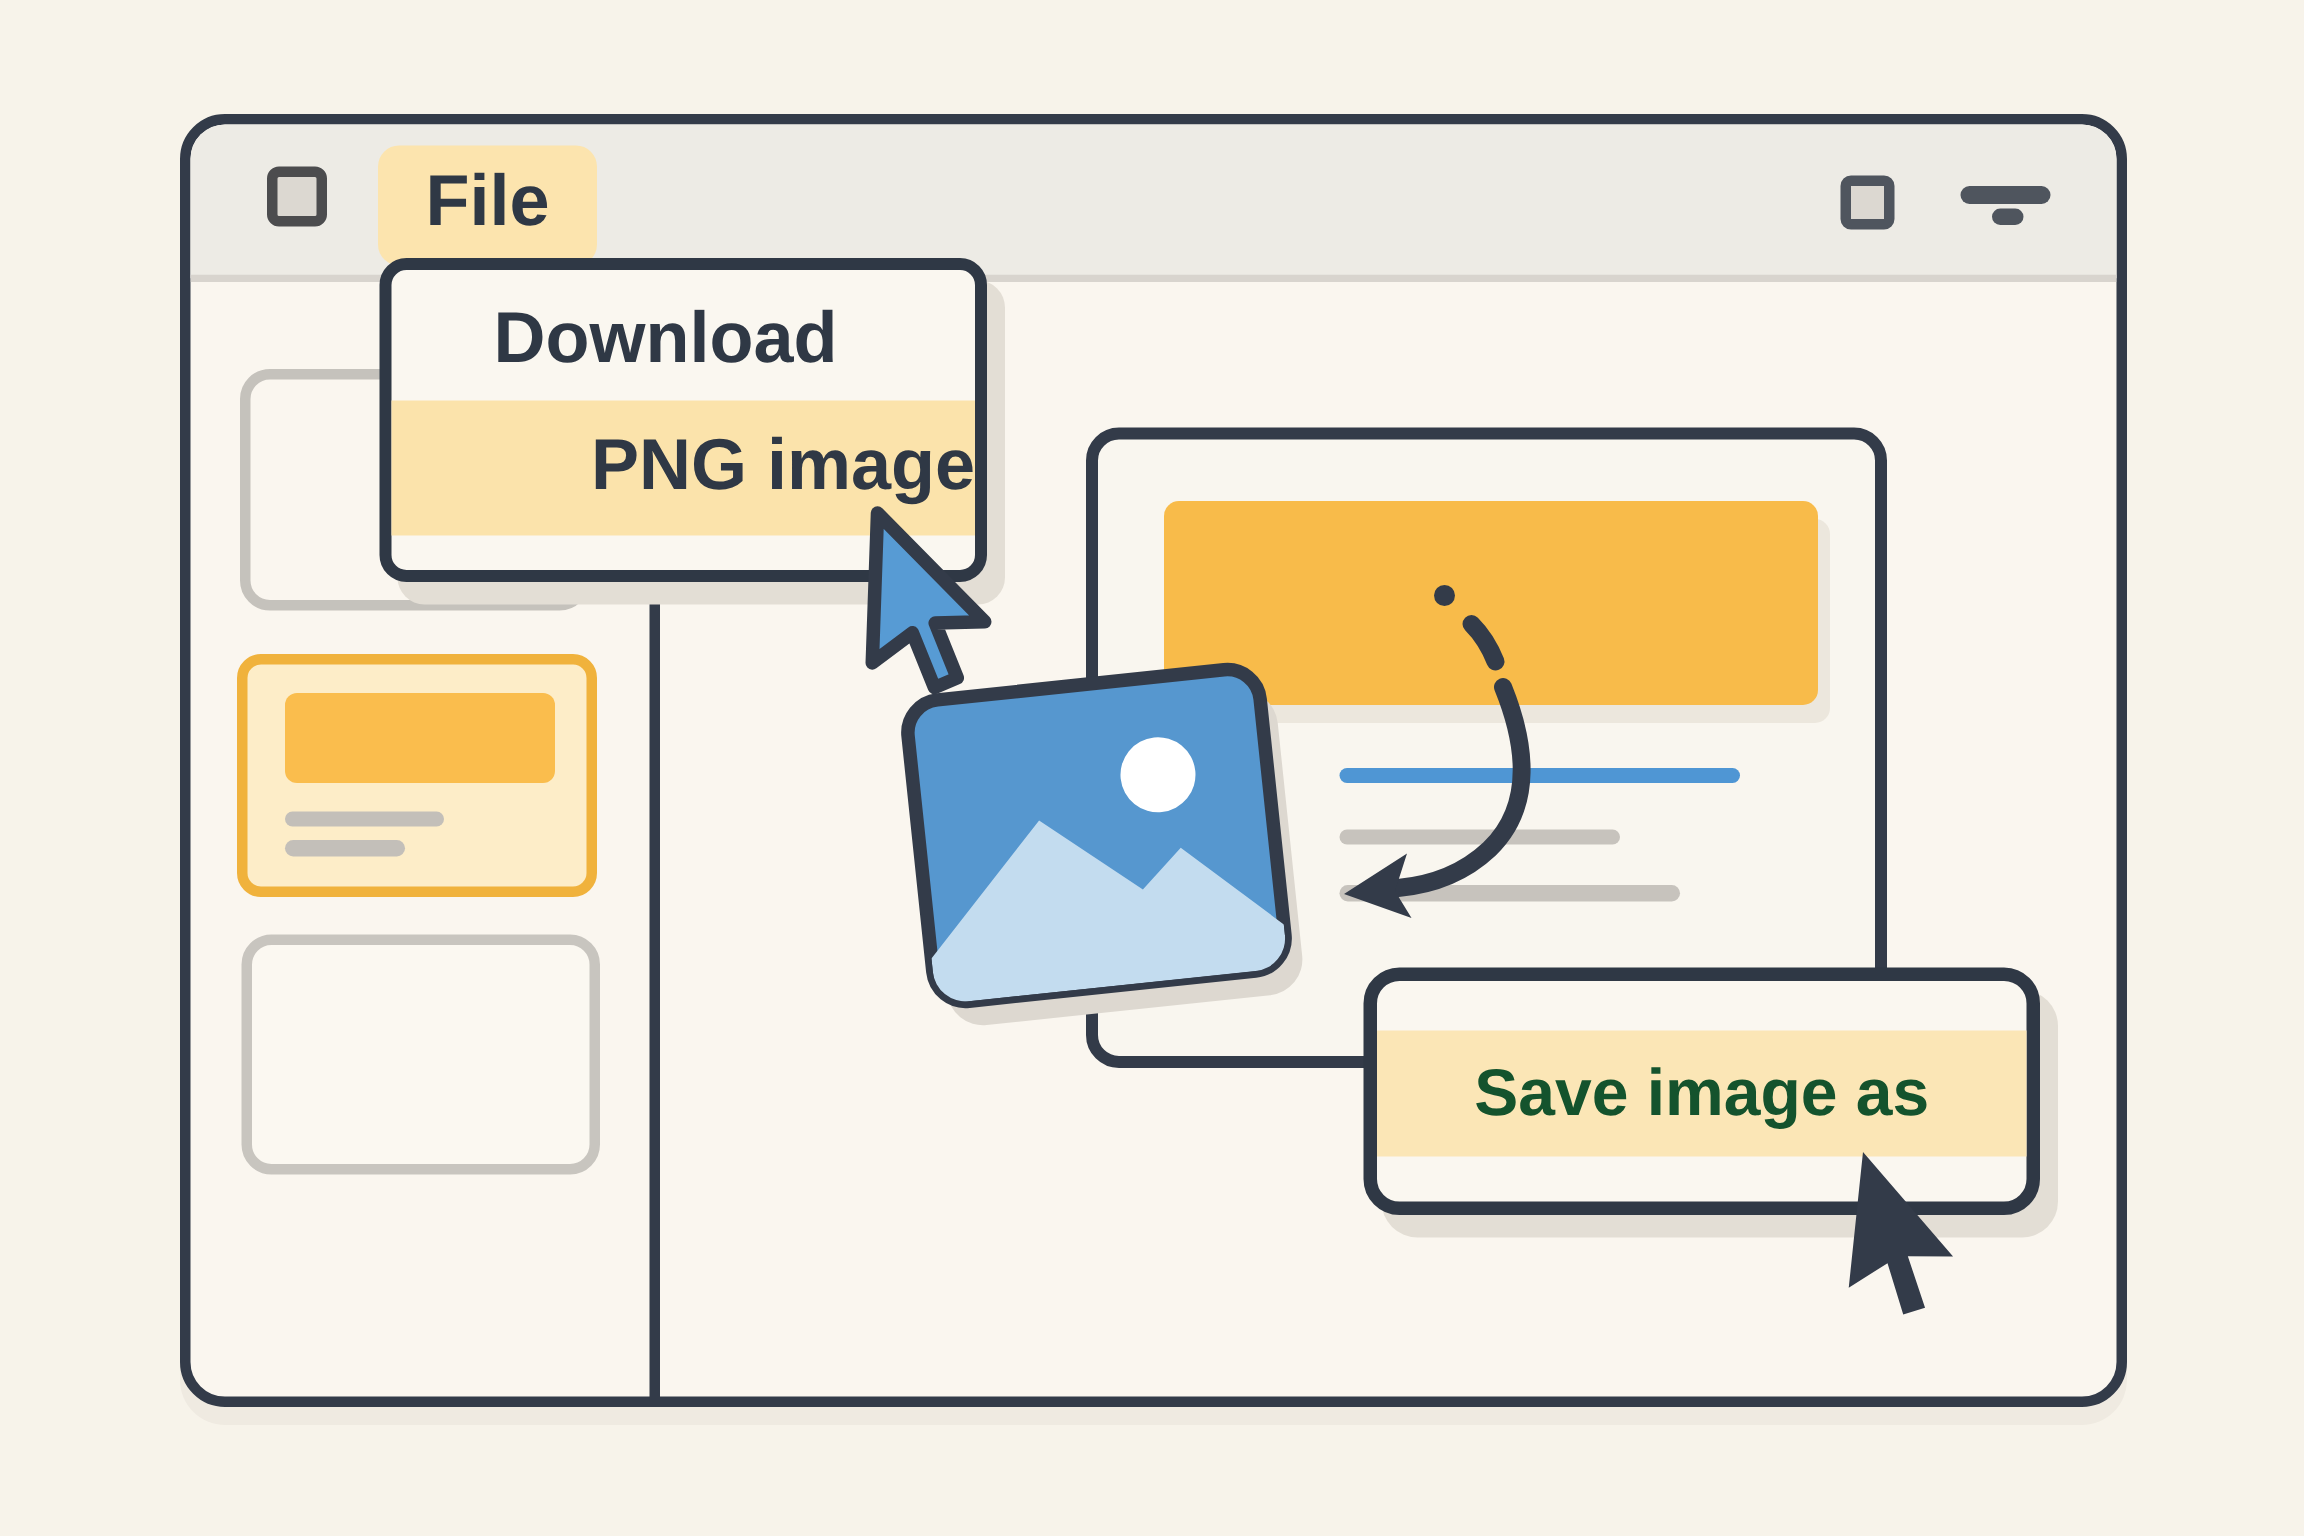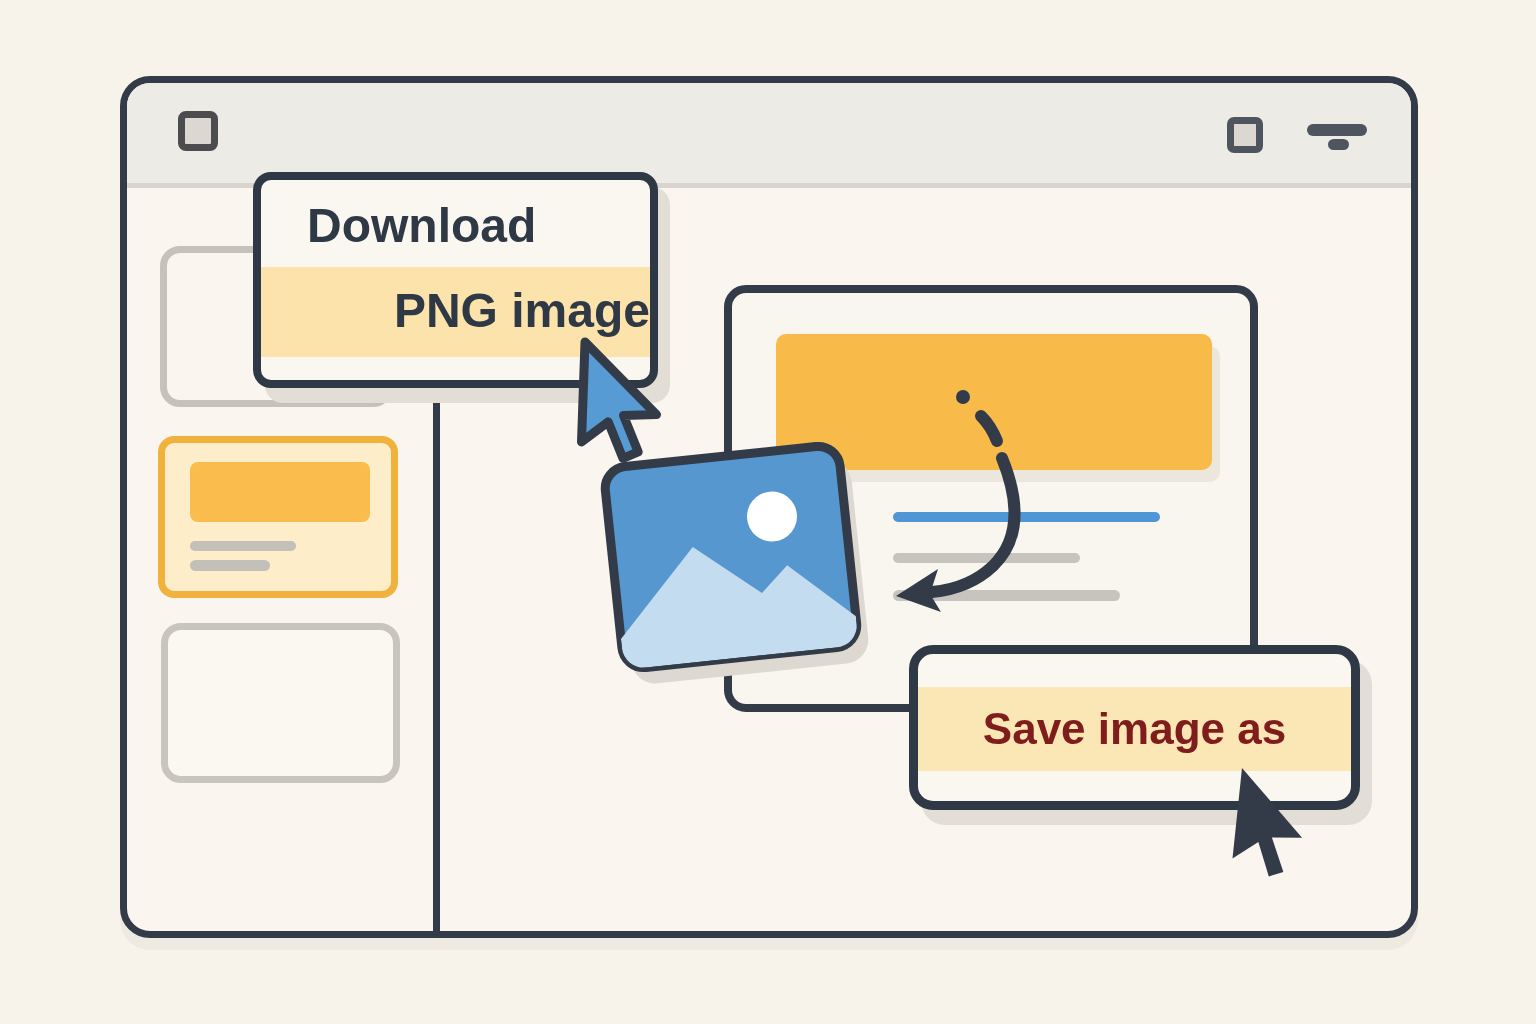--- a/index.html
+++ b/index.html
@@ -40,29 +40,29 @@
   .banner{left:776px;top:334px;width:436px;height:136px;border-radius:10px;
           background:#f8bb4a;box-shadow:8px 12px 0 #ece7dd;}
   .line-blue{left:893px;top:512px;width:267px;height:10px;border-radius:5px;background:#4f96d4;}
   .line-g1{left:893px;top:553px;width:187px;height:10px;border-radius:5px;background:#c7c3bd;}
   .line-g2{left:893px;top:590px;width:227px;height:11px;border-radius:6px;background:#c7c3bd;}
 
   
   .menu{left:253px;top:172px;width:389px;height:200px;border:8px solid #2f3845;
         border-radius:18px;background:#faf7f0;box-shadow:12px 15px 0 #e3ded5;}
   .menu-item{position:absolute;left:0;width:389px;font-size:48px;color:#2f3845;
-             padding-left:46px;box-sizing:border-box;}
+             padding-left:68px;box-sizing:border-box;}
   .mi-0{top:0;height:87px;line-height:92px;background:transparent;}
   .mi-1{top:87px;height:90px;line-height:88px;background:#fbe3ab;text-align:right;}
 
   
   .tooltip{left:909px;top:645px;width:433px;height:147px;border:9px solid #2f3845;
            border-radius:24px;background:#faf7f0;box-shadow:12px 15px 0 #e3ded5;}
   .tooltip-band{position:absolute;left:0;top:33px;width:433px;height:84px;background:#fbe6b6;
-                text-align:center;font-size:44px;line-height:84px;color:#7f1d1d;}
+                text-align:center;font-size:44px;line-height:84px;color:#14532d;}
 
   .overlay{position:absolute;left:0;top:0;pointer-events:none;}
 </style>
 </head>
 <body>
 
 <div class="stage">
 
   <div class="abs window"></div>
   <div class="abs titlebar"></div>
@@ -78,20 +78,21 @@
   <div class="abs thumb2-line1"></div>
   <div class="abs thumb2-line2"></div>
   <div class="abs thumb3"></div>
 
   <div class="abs panel"></div>
   <div class="abs banner"></div>
   <div class="abs line-blue"></div>
   <div class="abs line-g1"></div>
   <div class="abs line-g2"></div>
 
+  <div class="abs file-tab">File</div>
   <div class="abs menu">
     <div class="menu-item mi-0">Download</div>
     <div class="menu-item mi-1">PNG image</div>
   </div>
 
   <div class="abs tooltip">
     <div class="tooltip-band">Save image as</div>
   </div>
 
   <svg class="overlay" width="1536" height="1024" viewBox="0 0 1536 1024">

